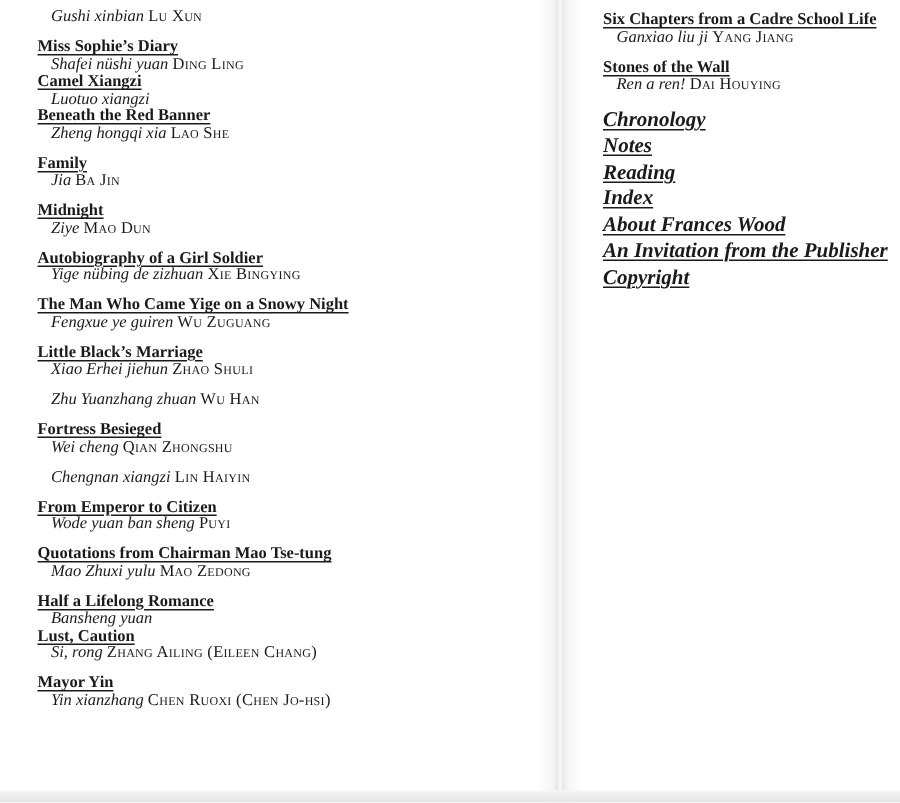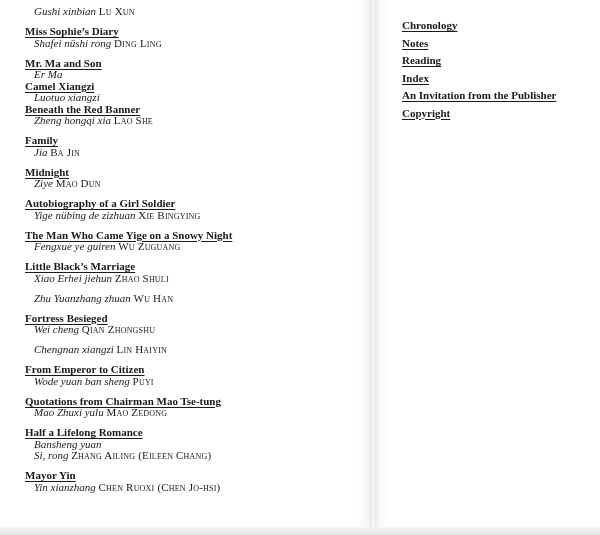--- a/index.html
+++ b/index.html
@@ -25,29 +25,30 @@
     text-underline-offset: 1.5px;
     white-space: nowrap;
     cursor: pointer;
   }
   .subtitle { padding-left: 9px; white-space: nowrap; }
   .pinyin { font-style: italic; }
   .author { font-variant: small-caps; letter-spacing: 0.2px; }
   .nav-links { display: block; margin-top: 12px; }
   .nav-link {
     display: block;
-    font-size: 11px; line-height: 11.5px;
+    font-size: 14px; line-height: 11.5px;
     margin-bottom: 6px;
     font-weight: bold;
     color: #1a1a1a;
     text-decoration: underline;
     text-decoration-thickness: 1px;
     text-underline-offset: 1.5px;
     white-space: nowrap;
     cursor: pointer;
+    font-style: italic;
   }
   .gutter {
     position: absolute; z-index: 0;
     left: 358px; top: 0; width: 30px; height: 535px;
     background: linear-gradient(to right,
       rgba(0,0,0,0)    0%,
       rgba(0,0,0,0.045) 36%,
       rgba(0,0,0,0.09)  46%,
       rgba(0,0,0,0.01)  51%,
       rgba(0,0,0,0.085) 57%,
@@ -67,25 +68,21 @@
 <div class="book">
   <div class="gutter"></div>
 
   <div class="page page-left">
     <div id="left-entries">
         <div class="entry">
           <div class="subtitle"><span class="pinyin">Gushi xinbian</span> <span class="author">Lu Xun</span></div>
         </div>
         <div class="entry gap">
           <a class="title">Miss Sophie’s Diary</a>
-          <div class="subtitle"><span class="pinyin">Shafei nüshi rong</span> <span class="author">Ding Ling</span></div>
-        </div>
-        <div class="entry gap">
-          <a class="title">Mr. Ma and Son</a>
-          <div class="subtitle"><span class="pinyin">Er Ma</span></div>
+          <div class="subtitle"><span class="pinyin">Shafei nüshi yuan</span> <span class="author">Ding Ling</span></div>
         </div>
         <div class="entry">
           <a class="title">Camel Xiangzi</a>
           <div class="subtitle"><span class="pinyin">Luotuo xiangzi</span></div>
         </div>
         <div class="entry">
           <a class="title">Beneath the Red Banner</a>
           <div class="subtitle"><span class="pinyin">Zheng hongqi xia</span> <span class="author">Lao She</span></div>
         </div>
         <div class="entry gap">
@@ -124,34 +121,46 @@
         </div>
         <div class="entry gap">
           <a class="title">Quotations from Chairman Mao Tse-tung</a>
           <div class="subtitle"><span class="pinyin">Mao Zhuxi yulu</span> <span class="author">Mao Zedong</span></div>
         </div>
         <div class="entry gap">
           <a class="title">Half a Lifelong Romance</a>
           <div class="subtitle"><span class="pinyin">Bansheng yuan</span></div>
         </div>
         <div class="entry">
+          <a class="title">Lust, Caution</a>
           <div class="subtitle"><span class="pinyin">Si, rong</span> <span class="author">Zhang Ailing (Eileen Chang)</span></div>
         </div>
         <div class="entry gap">
           <a class="title">Mayor Yin</a>
           <div class="subtitle"><span class="pinyin">Yin xianzhang</span> <span class="author">Chen Ruoxi (Chen Jo-hsi)</span></div>
         </div>
       </div>
   </div>
 
   <div class="page page-right">
+    <div id="right-entries">
+        <div class="entry">
+          <a class="title">Six Chapters from a Cadre School Life</a>
+          <div class="subtitle"><span class="pinyin">Ganxiao liu ji</span> <span class="author">Yang Jiang</span></div>
+        </div>
+        <div class="entry gap">
+          <a class="title">Stones of the Wall</a>
+          <div class="subtitle"><span class="pinyin">Ren a ren!</span> <span class="author">Dai Houying</span></div>
+        </div>
+      </div>
     <nav id="nav-links" class="nav-links">
         <a class="nav-link">Chronology</a>
         <a class="nav-link">Notes</a>
         <a class="nav-link">Reading</a>
         <a class="nav-link">Index</a>
+        <a class="nav-link">About Frances Wood</a>
         <a class="nav-link">An Invitation from the Publisher</a>
         <a class="nav-link">Copyright</a>
       </nav>
   </div>
 
   <div class="bottom-edge"></div>
 </div>
 
 </body></html>

